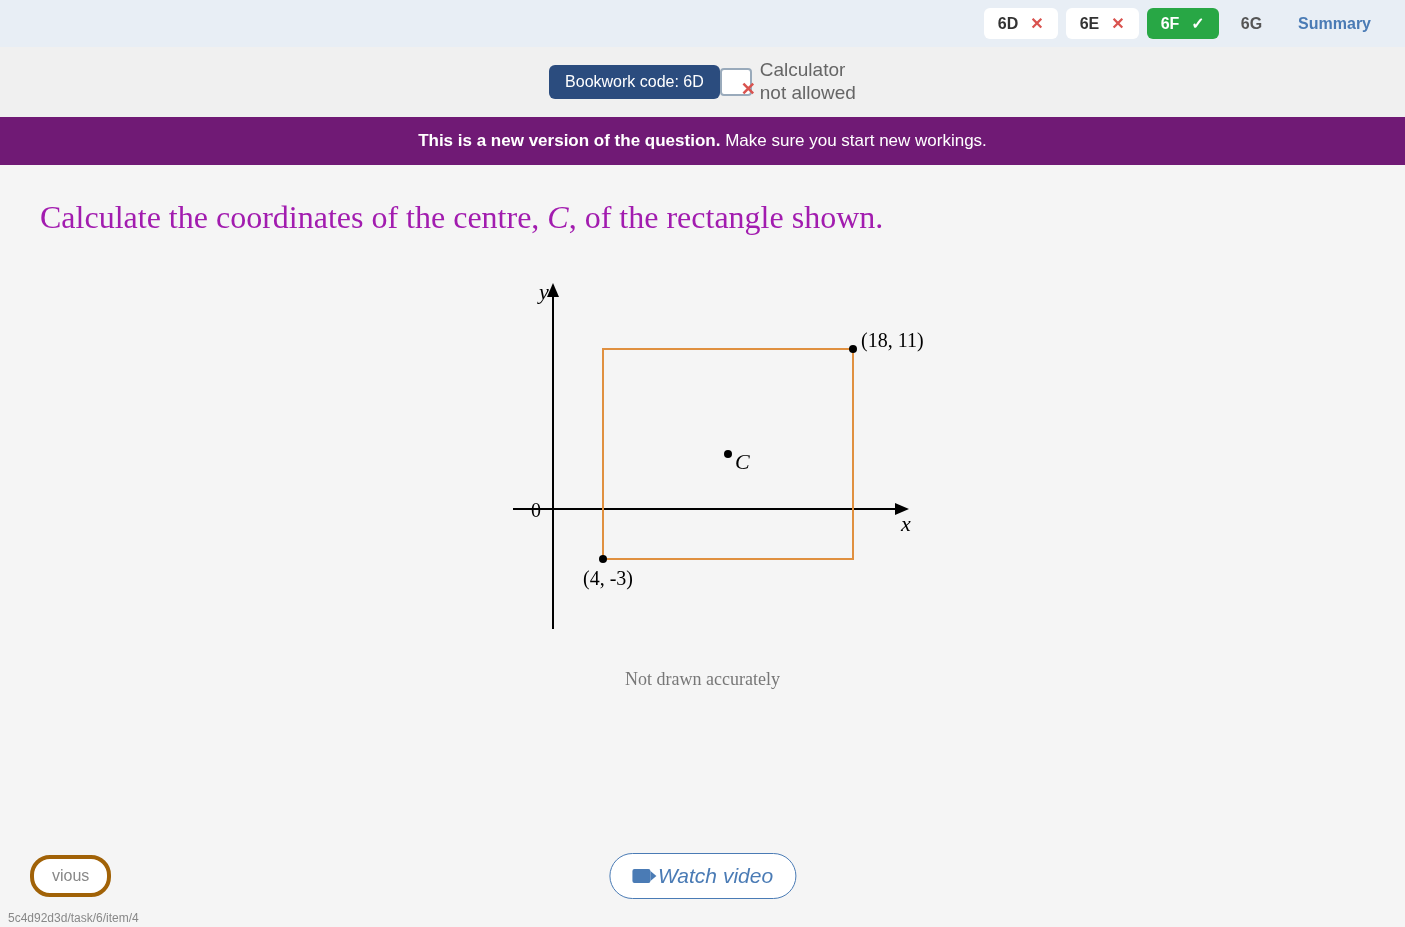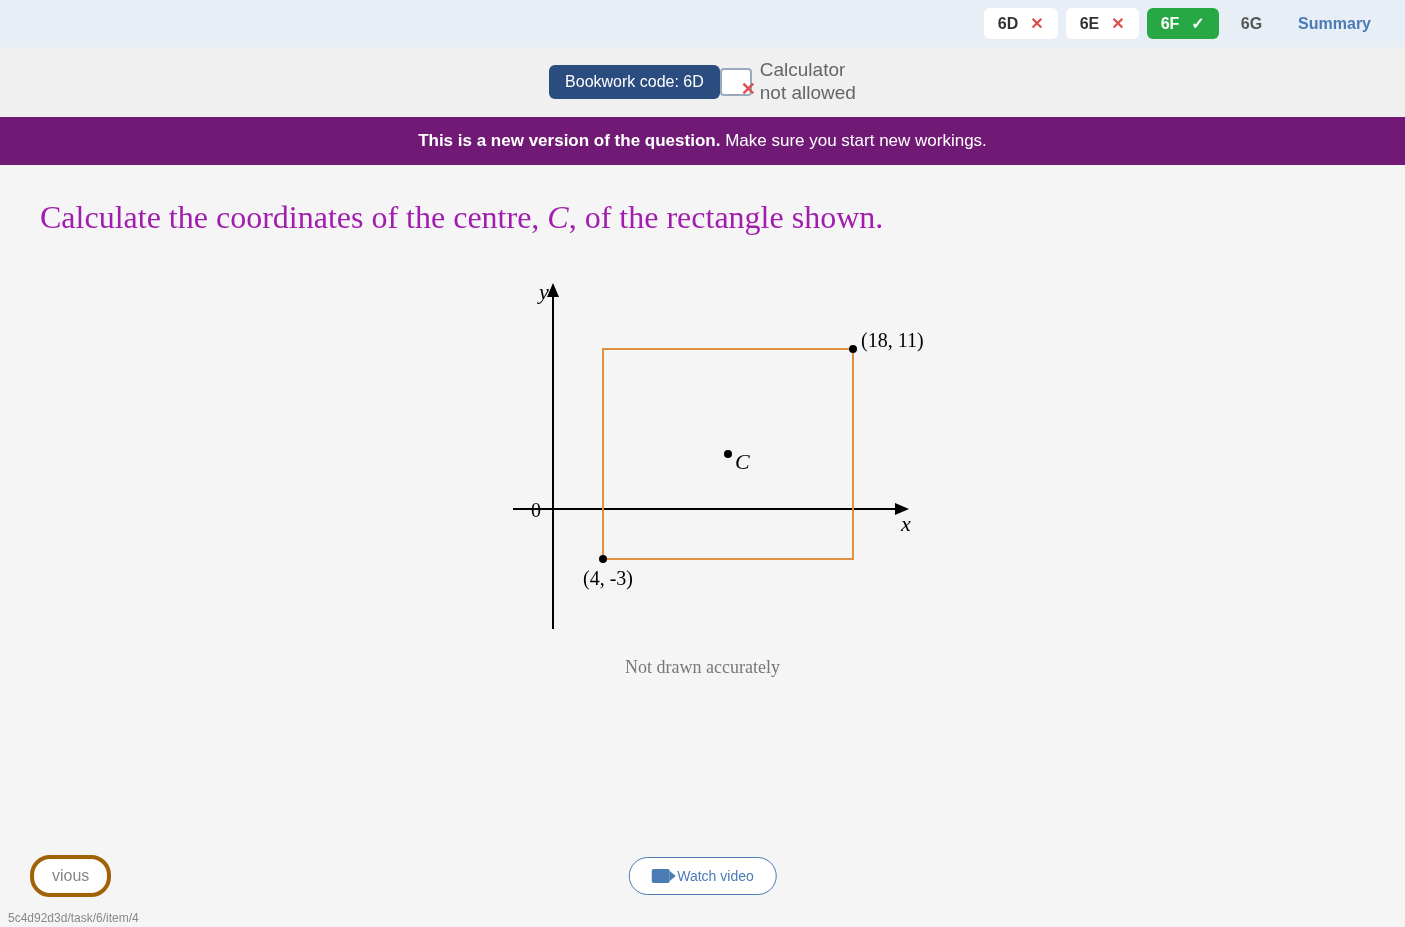--- a/index.html
+++ b/index.html
@@ -105,21 +105,21 @@
       padding: 10px 0 20px 0;
     }
     .chart-container {
       position: relative;
       width: 500px;
       height: 380px;
     }
     .not-accurate {
       font-size: 18px;
       color: #777;
-      margin-top: 8px;
+      margin-top: 20px;
       font-family: Georgia, serif;
     }
     .bottom-bar {
       position: absolute;
       bottom: 30px;
       left: 0;
       right: 0;
       display: flex;
       align-items: center;
       justify-content: space-between;
@@ -133,29 +133,30 @@
       color: #888;
       font-size: 16px;
       cursor: pointer;
     }
     .watch-btn {
       border: 1px solid #4a7bb5;
       border-radius: 24px;
       padding: 10px 22px;
       background: #fff;
       color: #4a7bb5;
-      font-size: 14px;
+      font-size: 21px;
       font-weight: 500;
       cursor: pointer;
       display: flex;
       align-items: center;
       gap: 8px;
       position: absolute;
       left: 50%;
       transform: translateX(-50%);
+      font-style: italic;
     }
     .video-icon {
       width: 18px;
       height: 14px;
       background: #4a7bb5;
       border-radius: 2px;
       position: relative;
     }
     .video-icon::after {
       content: '';

